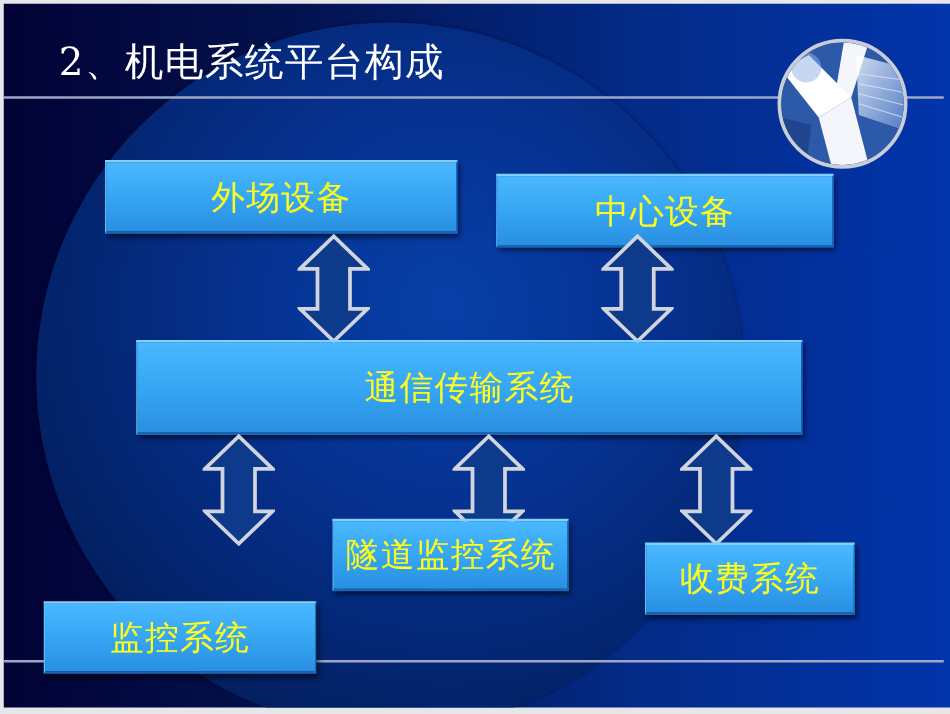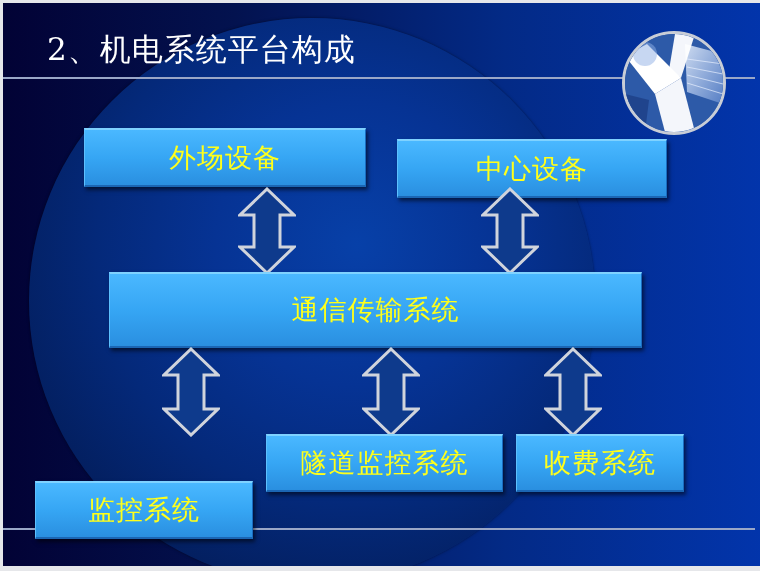--- a/index.html
+++ b/index.html
@@ -121,19 +121,19 @@
   <svg class="arrow" style="left:359px; top:344px;" width="58" height="90" viewBox="0 0 58 90">
     <polygon points="29,2 56,28 42,28 42,62 56,62 29,88 2,62 16,62 16,28 2,28" fill="#0e3a8c" stroke="#d0d4dc" stroke-width="3" stroke-linejoin="miter"></polygon>
   </svg>
   <svg class="arrow" style="left:541px; top:344px;" width="58" height="90" viewBox="0 0 58 90">
     <polygon points="29,2 56,28 42,28 42,62 56,62 29,88 2,62 16,62 16,28 2,28" fill="#0e3a8c" stroke="#d0d4dc" stroke-width="3" stroke-linejoin="miter"></polygon>
   </svg>
 
   <div class="box" style="left:32px; top:431px; width:218px; height:58px;margin-top:47px;">
     <span>监控系统</span>
   </div>
-  <div class="box" style="left:263px; top:431px; width:237px; height:58px;">
+  <div class="box" style="left:263px; top:412px; width:189px; height:58px;">
     <span>隧道监控系统</span>
   </div>
   <div class="box" style="left:513px; top:431px; width:168px; height:58px;">
     <span>收费系统</span>
   </div>
 </div>
 
 </body></html>

